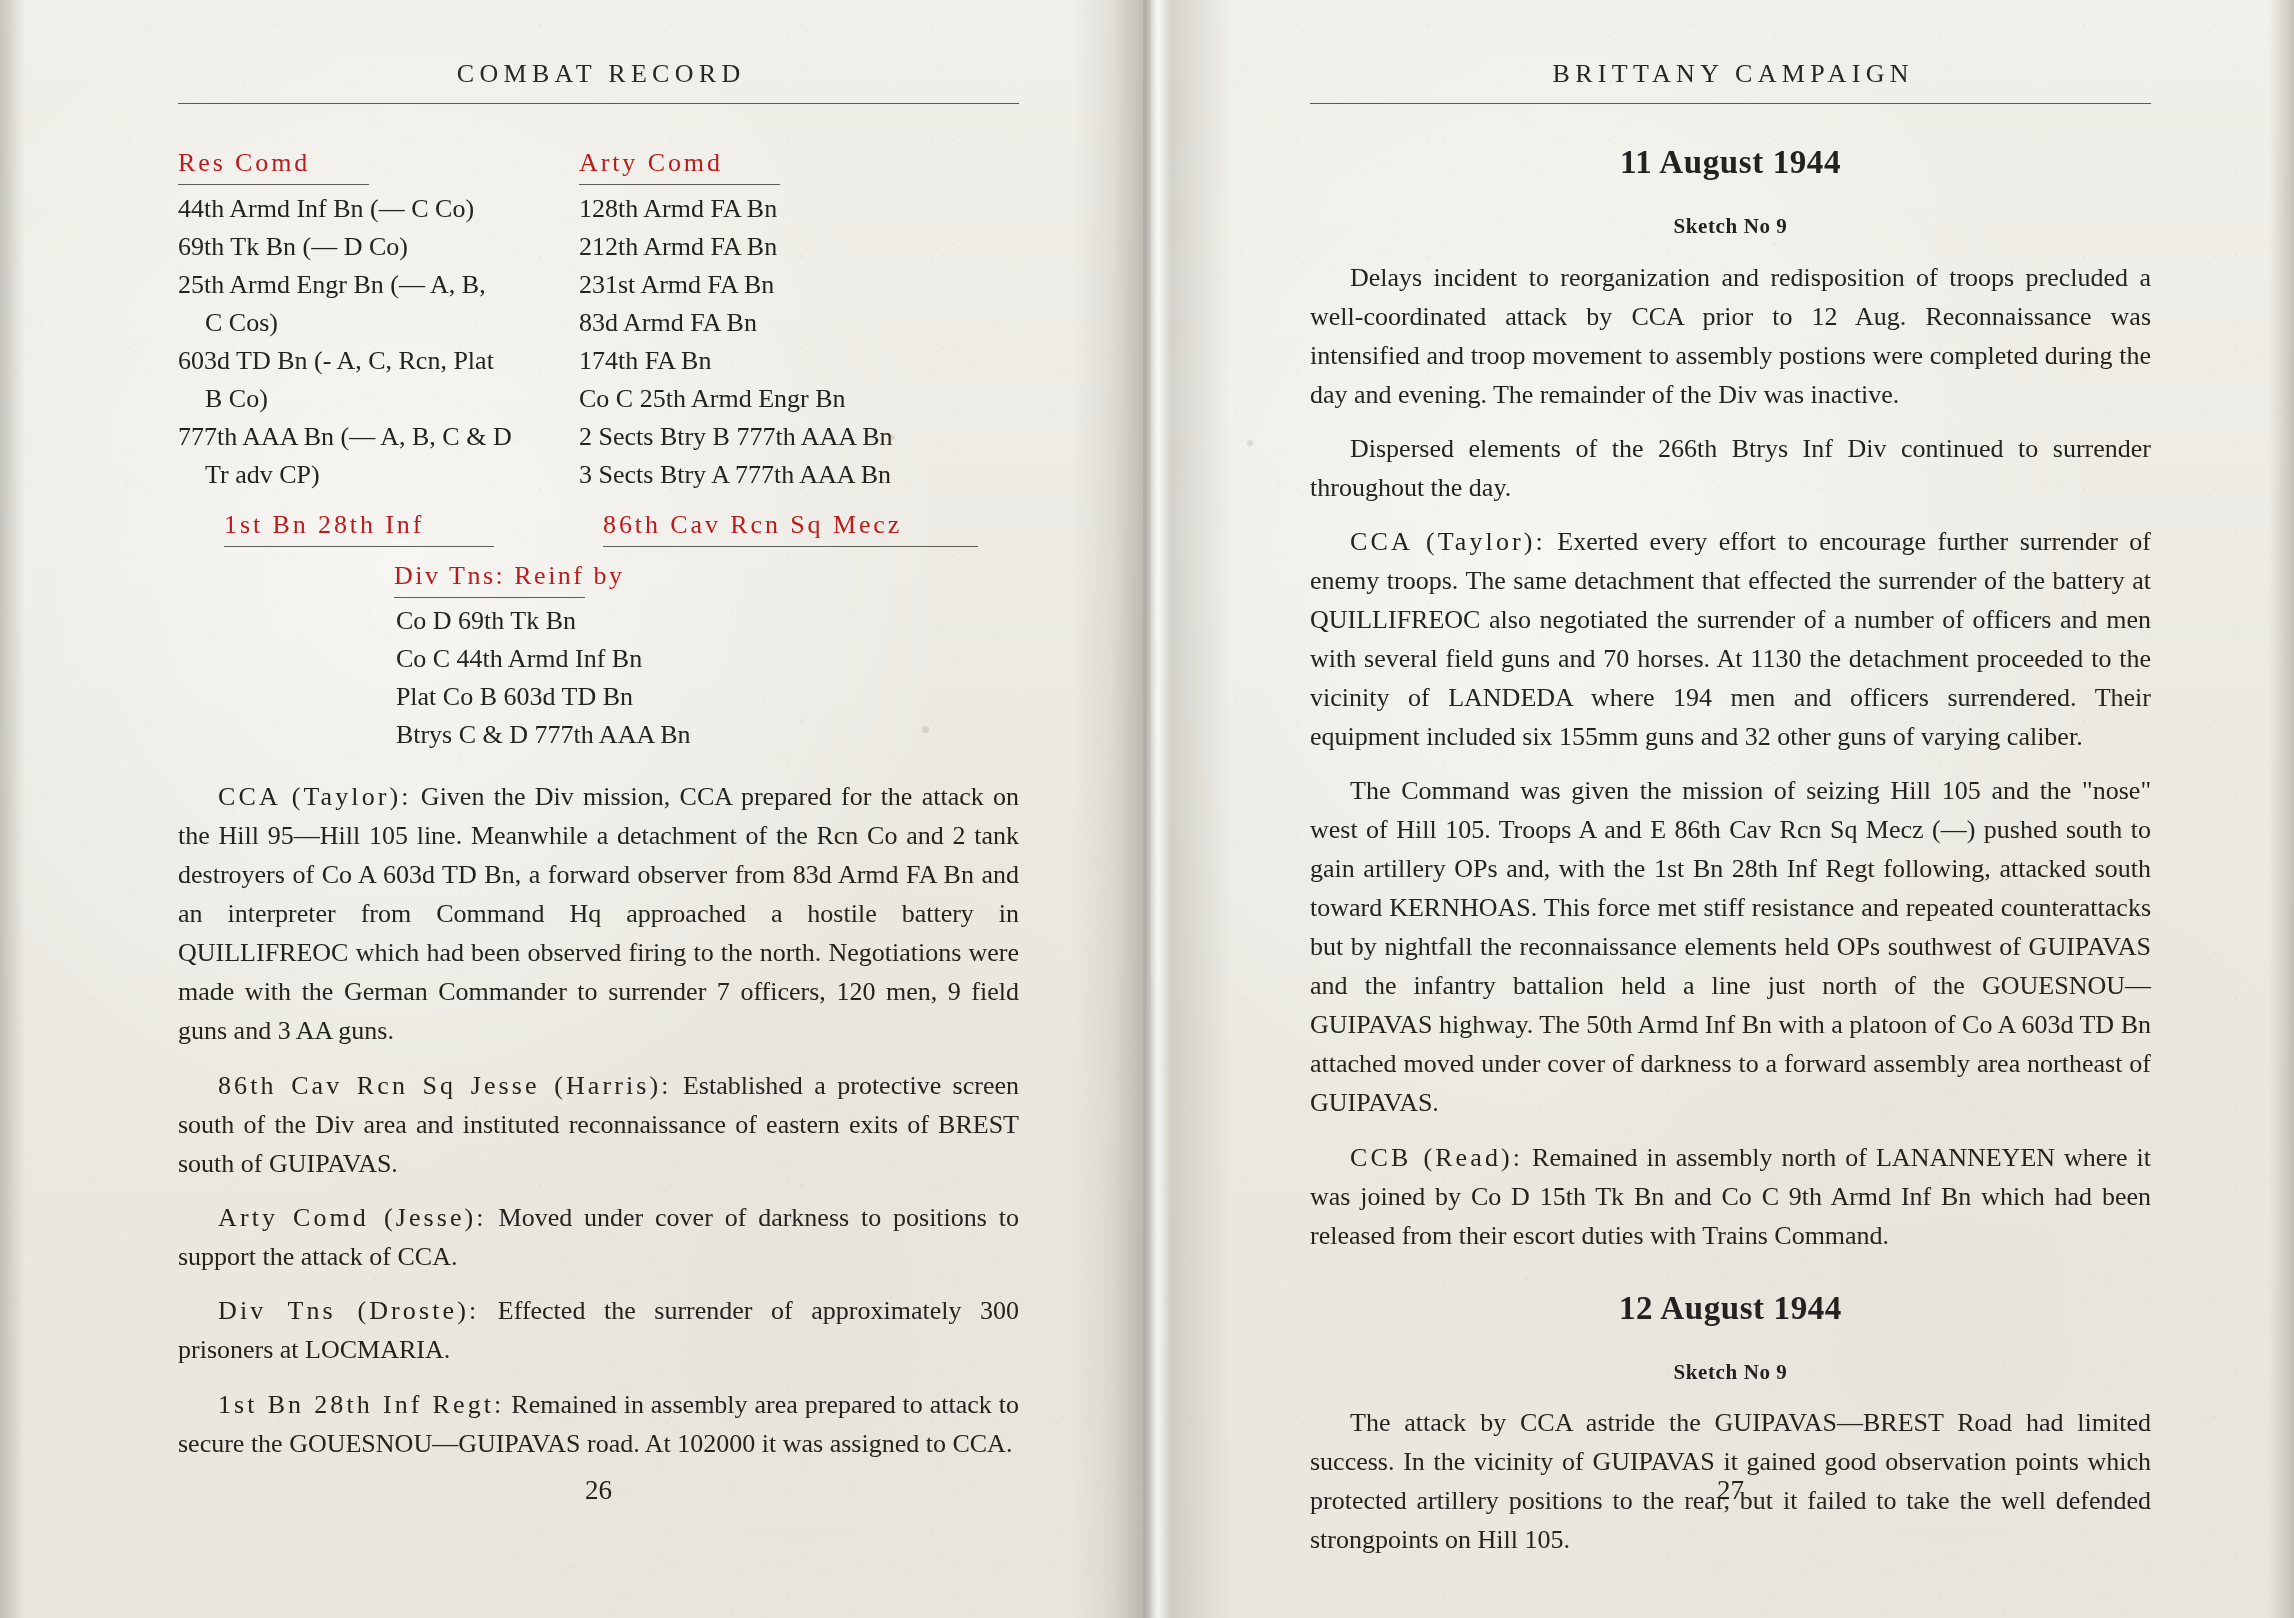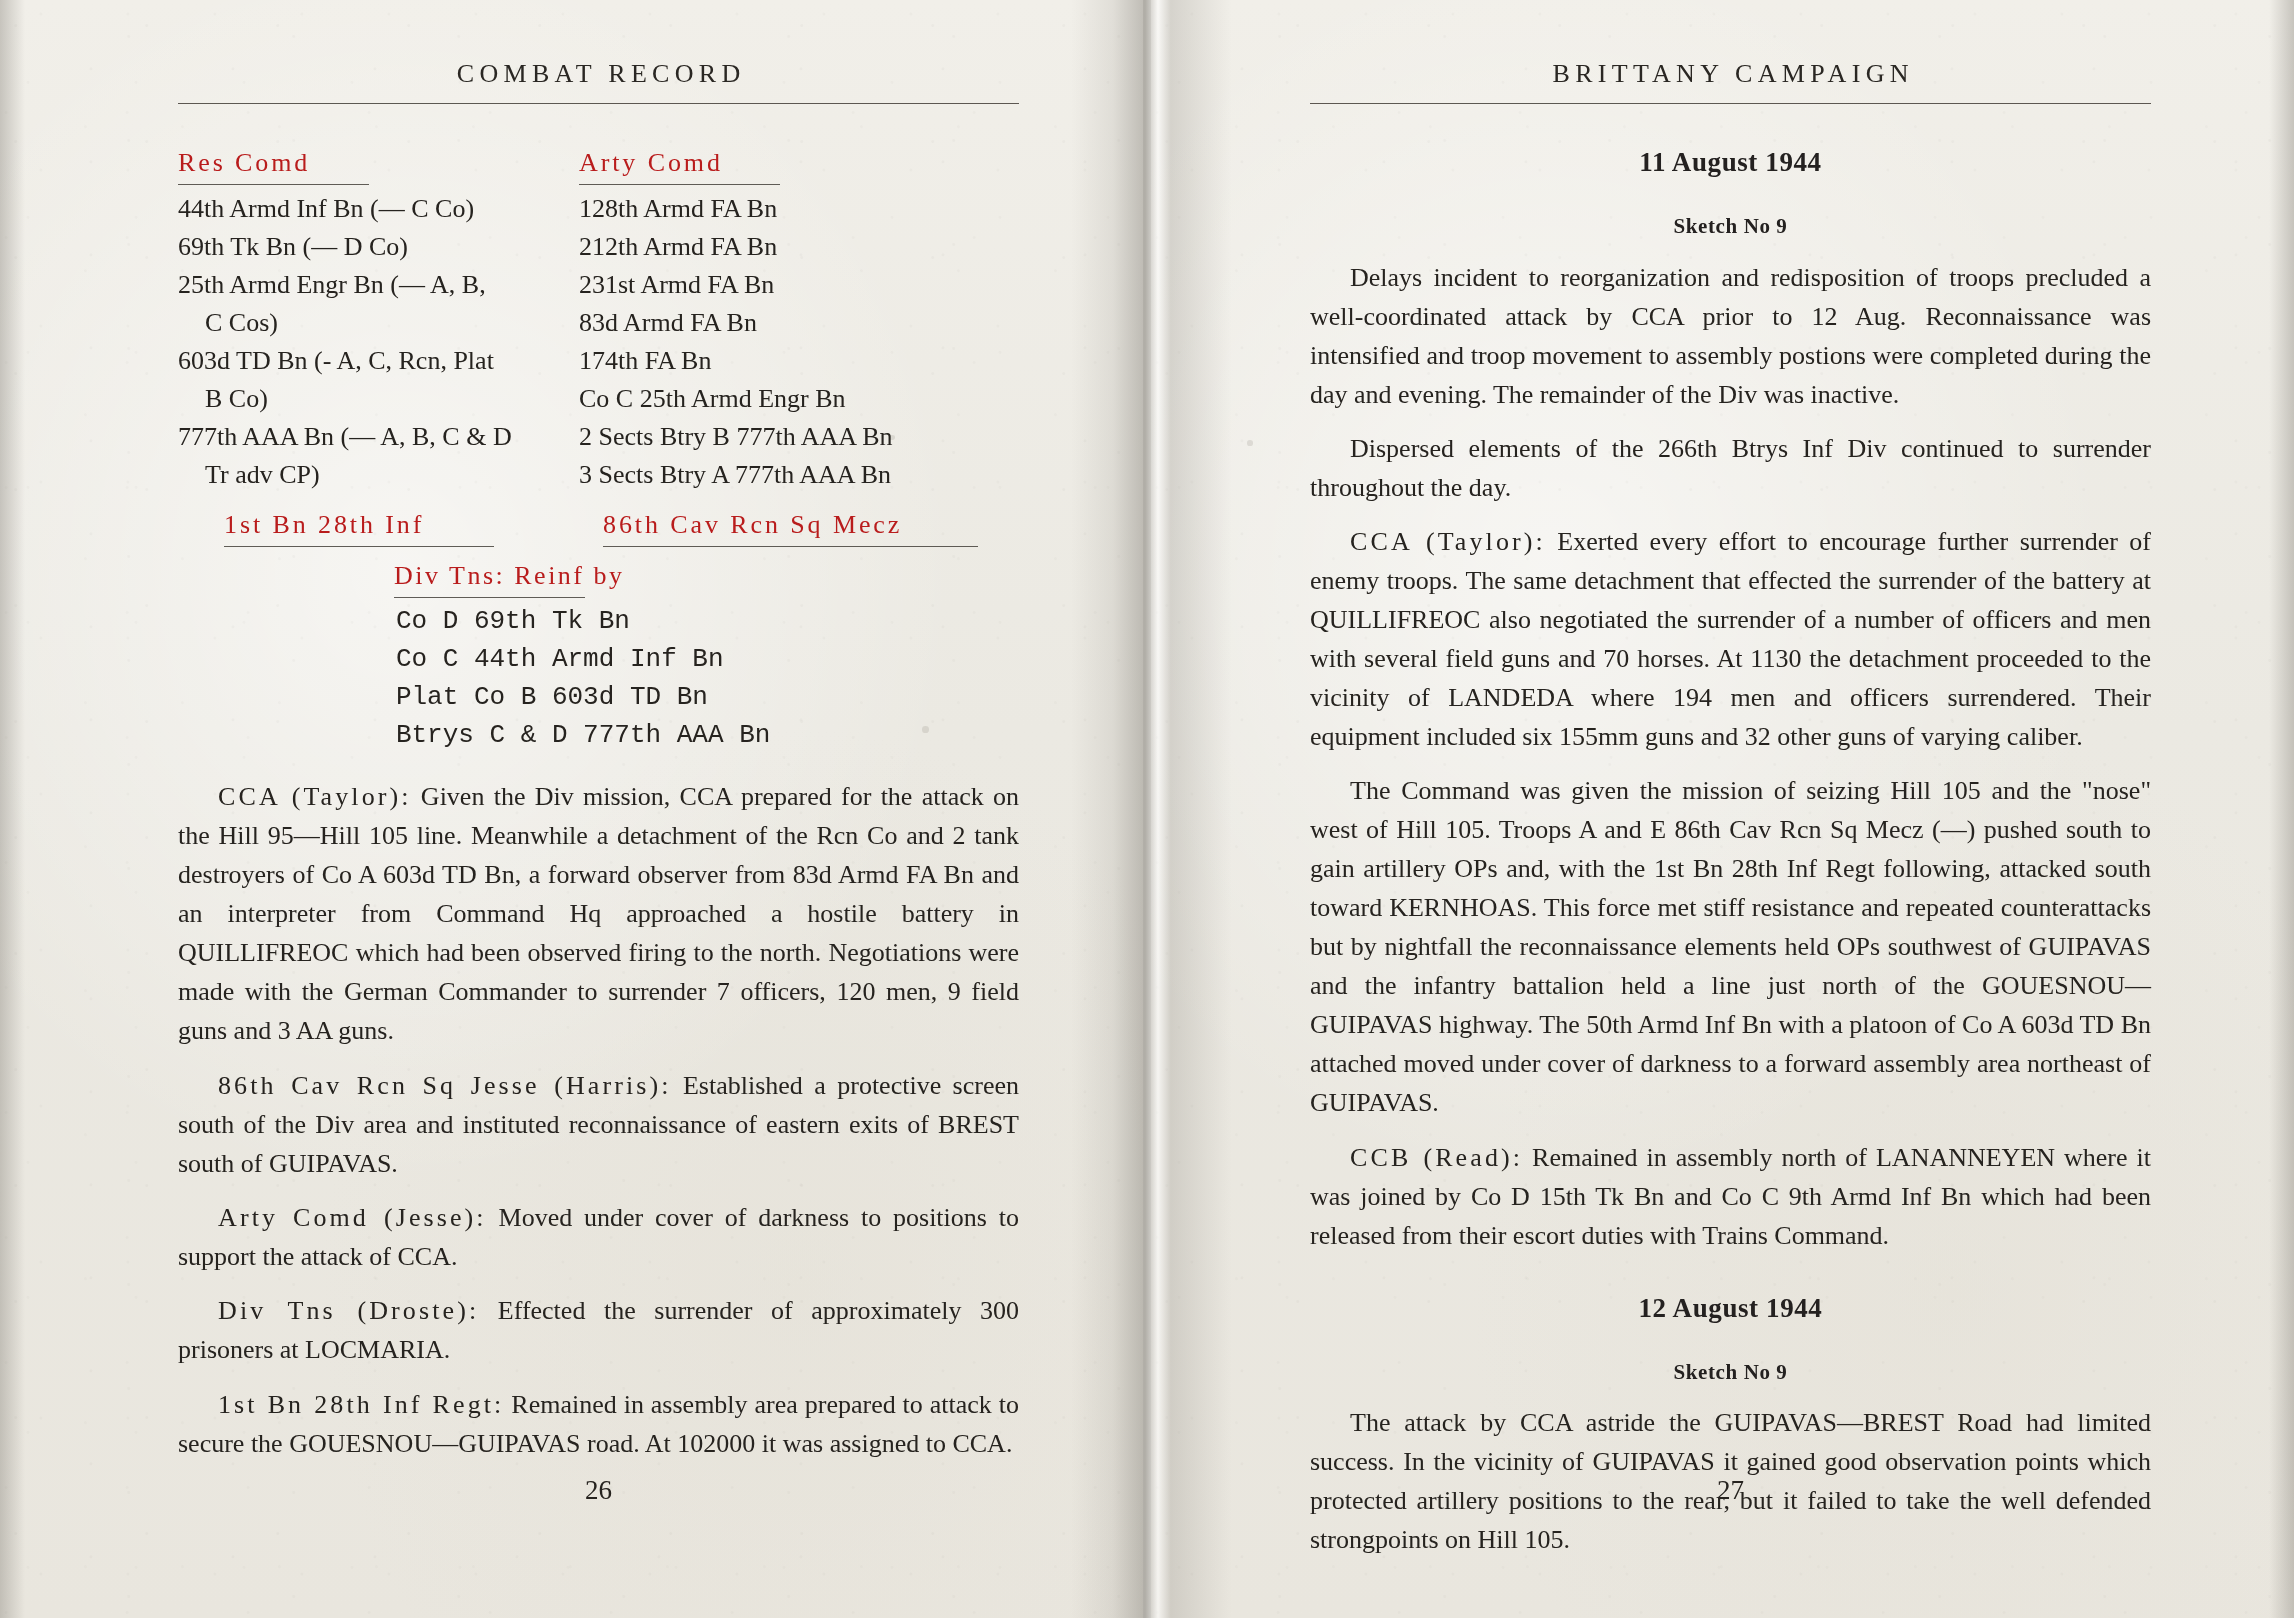--- a/index.html
+++ b/index.html
@@ -159,36 +159,36 @@
   }
   .sub-a { width: 401px; padding-left: 46px; }
   .sub-b { width: 440px; }
 
   .divtns {
     padding-left: 216px;
     margin-top: 3.8px;
   }
   .divtns .col-head { letter-spacing: 2.5px; }
   .divtns .col-head-rule { width: 191px; }
-  .divtns .org-item { padding-left: 1.9px; font-family: Liberation Mono, monospace; }
+  .divtns .org-item { padding-left: 1.9px; }
 
   .folio {
     position: absolute;
     top: 1475px;
     width: 841px;
     text-align: center;
     font-size: 27px;
     color: #26231f;
   }
 
   
   .date-head {
     text-align: center;
     font-weight: bold;
-    font-size: 27px;
+    font-size: 33px;
     letter-spacing: 0.6px;
     margin: 0 0 25px 0;
     color: #242120;
   }
   .date-head.spaced-top { margin-top: 34px; }
   .sketch-head {
     text-align: center;
     font-weight: bold;
     font-size: 21px;
     letter-spacing: 0.6px;

